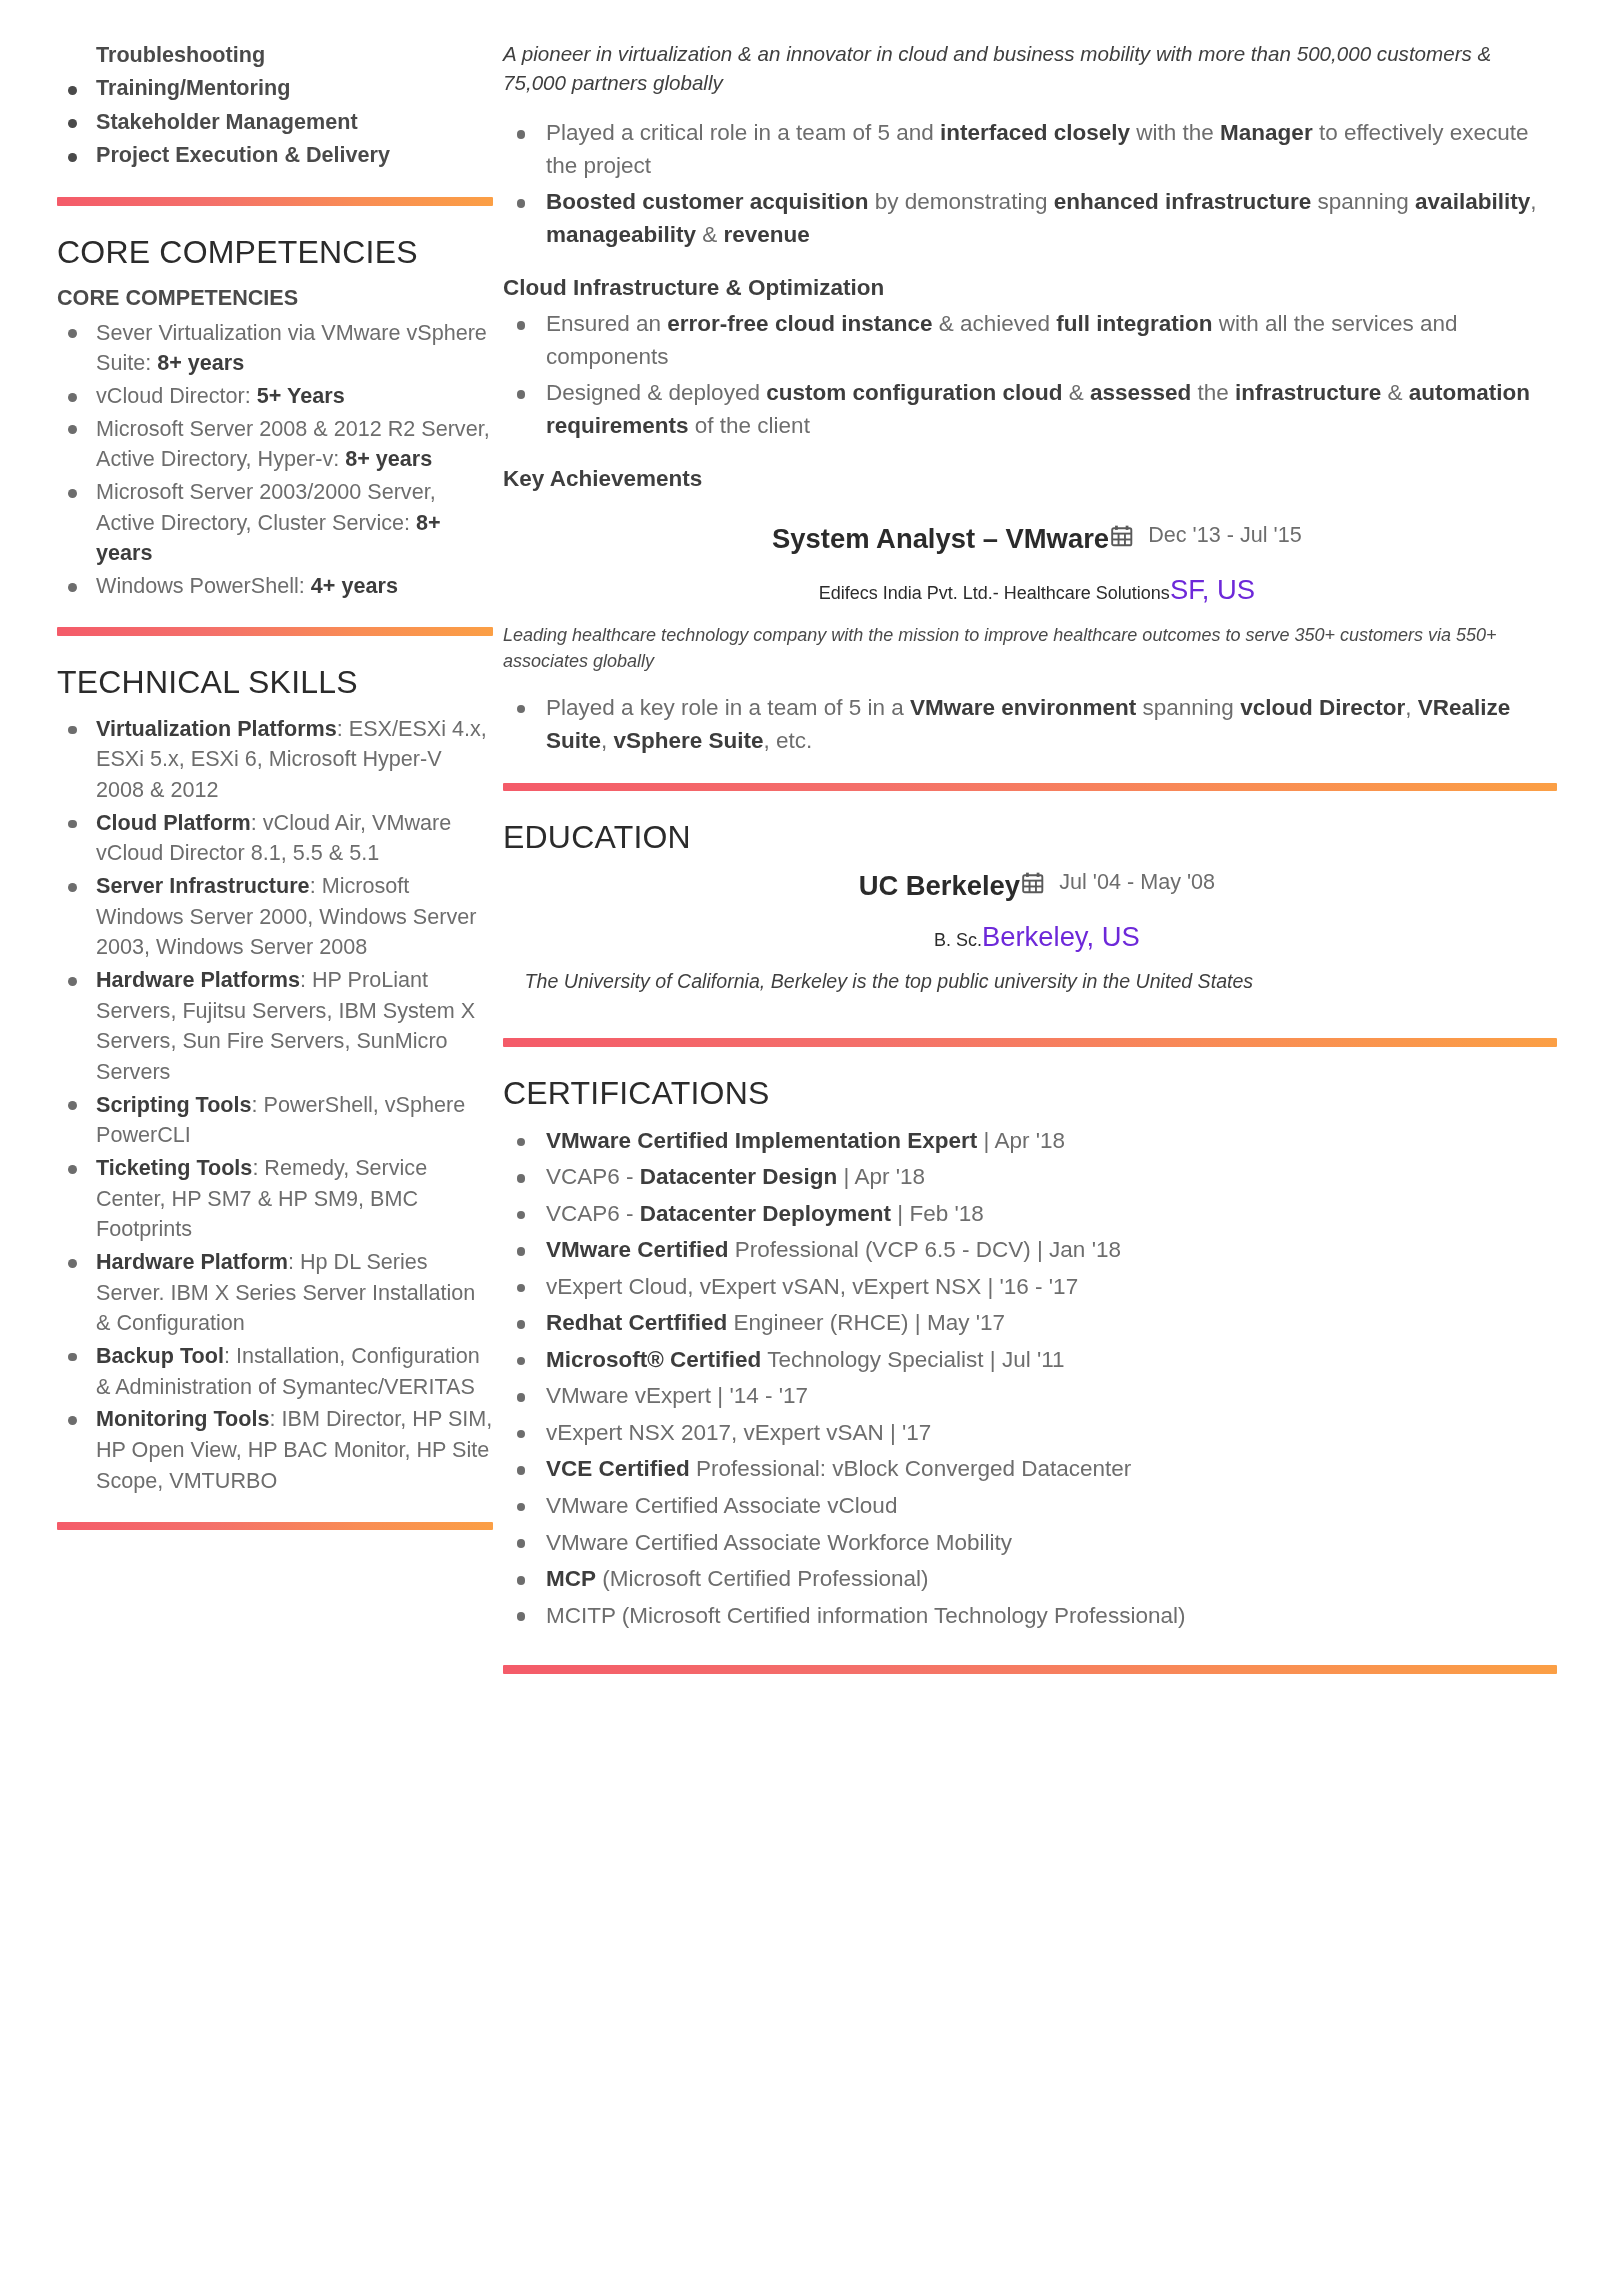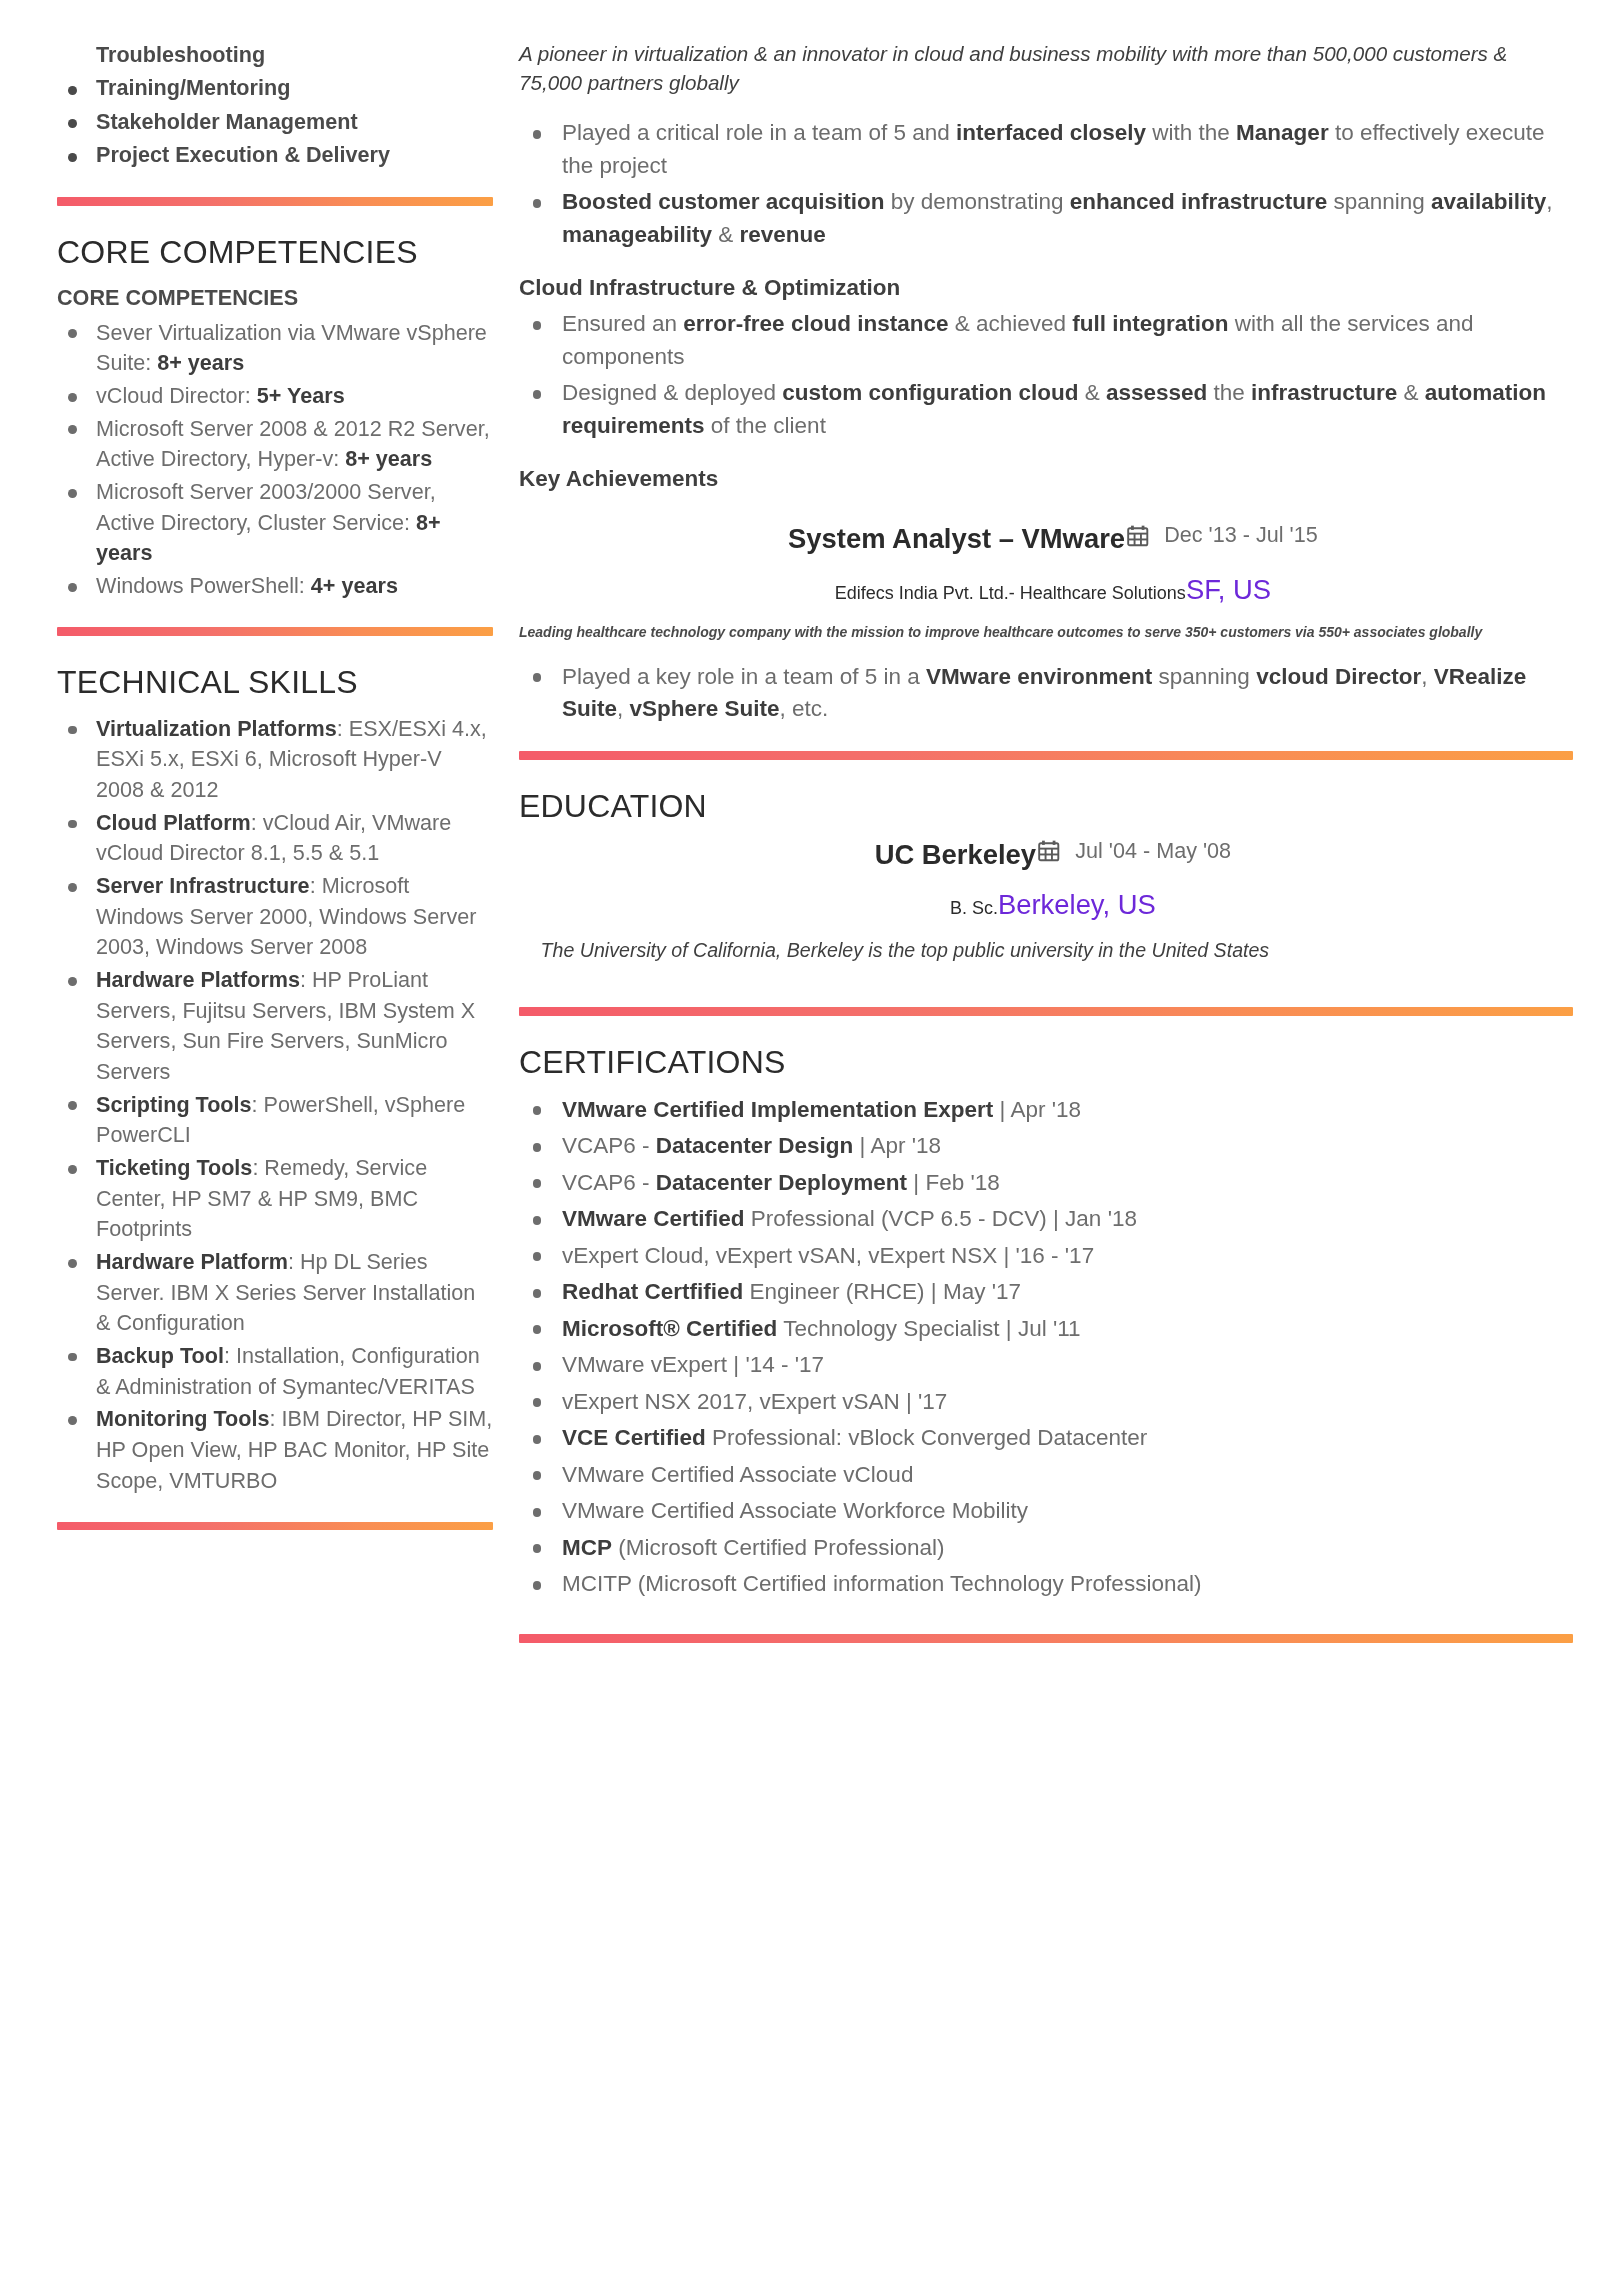--- a/index.html
+++ b/index.html
@@ -17,21 +17,21 @@
   .page { position: relative; width: 1620px; height: 2293px; padding: 1px; }
 
   
   .left-col {
     position: absolute;
     left: 57px; top: 39px;
     width: 436px;
   }
   .right-col {
     position: absolute;
-    left: 519px; top: 39px;
+    left: 503px; top: 39px;
     width: 1054px;
   }
 
   
   .rule {
     height: 8.8px;
     background: linear-gradient(to right, #f45b69 0%, #f4706a 35%, #f98d54 70%, #fb9f45 100%);
     margin: 25.5px 0 29px 0;
     border-radius: 1px;
   }
@@ -116,24 +116,23 @@
 
   
   .blurb {
     font-style: italic;
     font-size: 20.6px;
     line-height: 1.42;
     color: #3f3f3f;
     margin: 0 0 19.6px 0;
   }
   .blurb.small {
-    font-size: 14px;
+    font-size: 18px;
     margin: 7.8px 0 17.6px 0;
     color: #4a4a4a;
-    font-weight: bold;
   }
 
   
   .entry { margin-top: 29px; }
   .entry-row {
     display: flex;
     align-items: baseline;
     justify-content: center;
     margin-bottom: 17.6px;
   }

